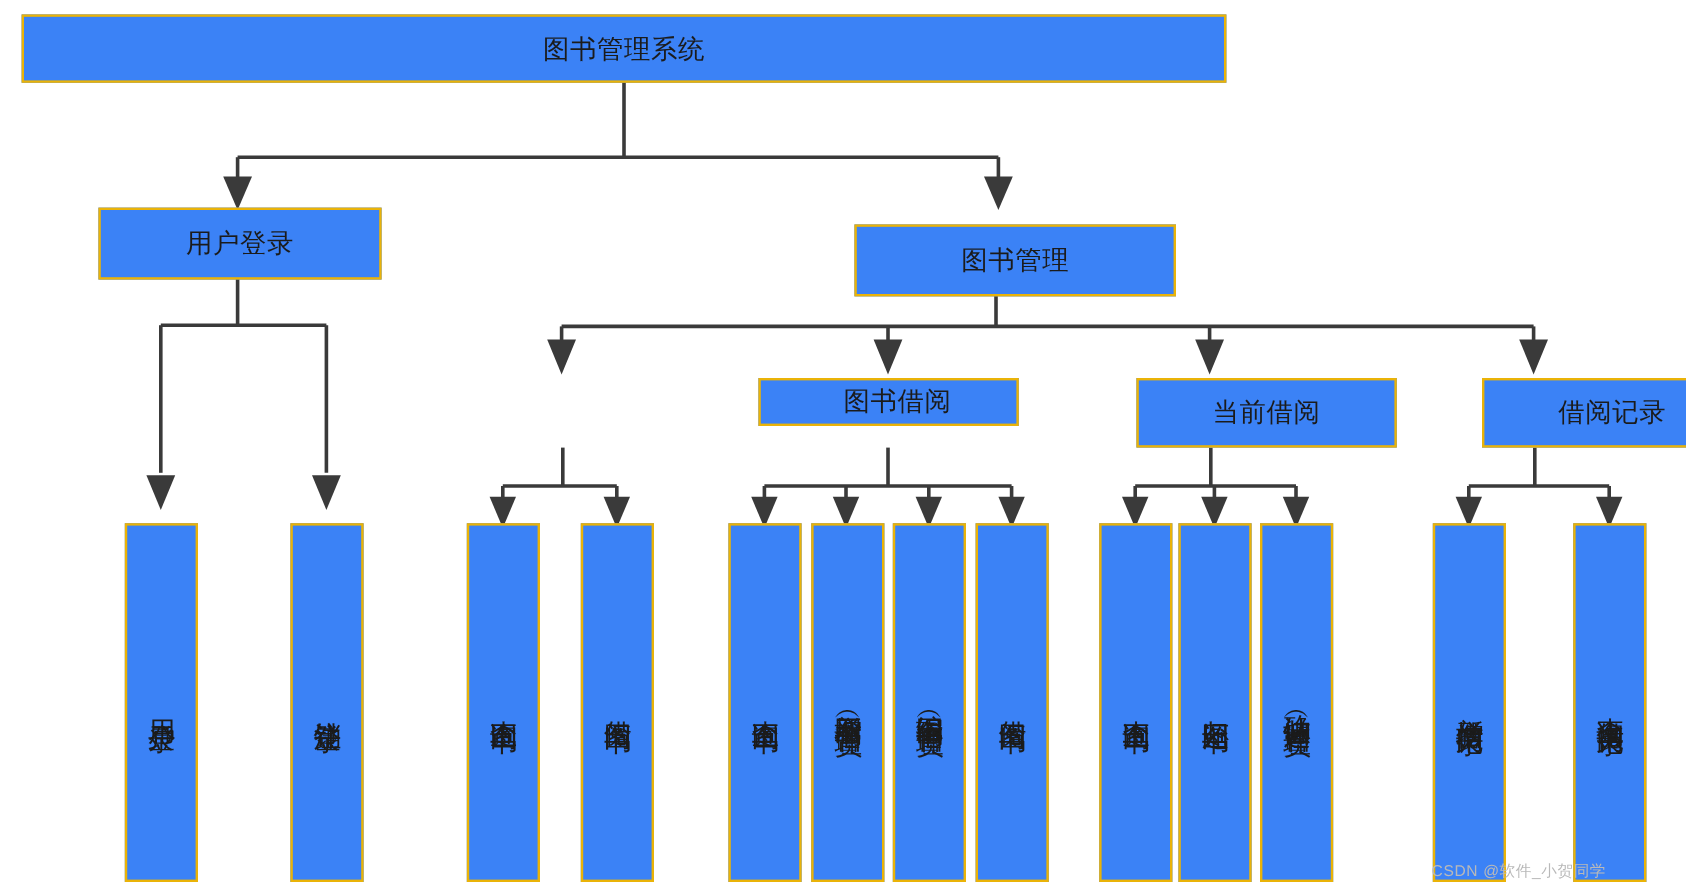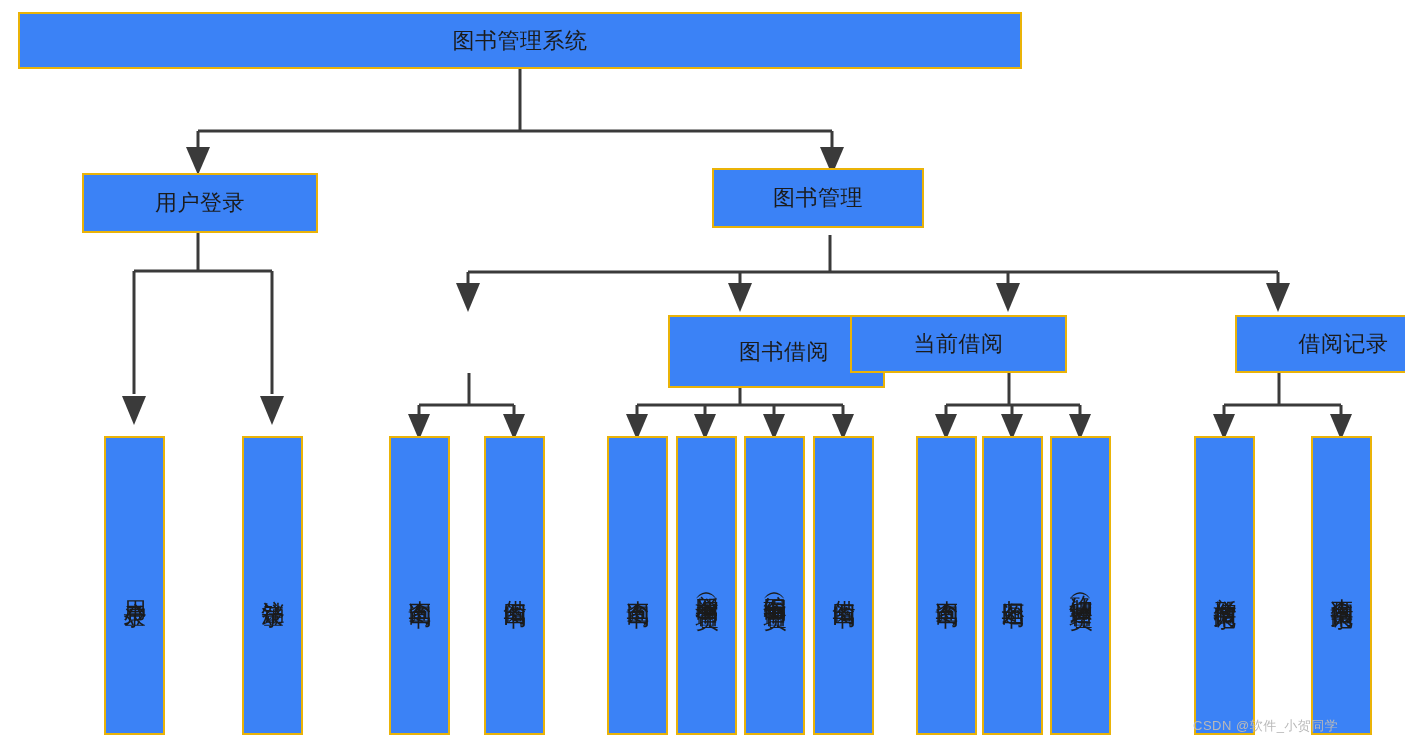--- a/index.html
+++ b/index.html
@@ -151,30 +151,30 @@
   </svg>
 
   <div class="node-box node-h" style="left:18px; top:12px; width:1004px; height:57px;">
     <span class="node-label">图书管理系统</span>
   </div>
 
   <div class="node-box node-h" style="left:82px; top:173px; width:236px; height:60px;">
     <span class="node-label">用户登录</span>
   </div>
 
-  <div class="node-box node-h" style="left:712px; top:168px; width:212px; height:60px;">
+  <div class="node-box node-h" style="left:712px; top:187px; width:268px; height:60px;">
     <span class="node-label">图书管理</span>
   </div>
 
 
-  <div class="node-box node-h" style="left:668px; top:315px; width:217px; height:73px;padding-left:15px;">
+  <div class="node-box node-h" style="left:632px; top:315px; width:217px; height:40px;padding-left:15px;">
     <span class="node-label">图书借阅</span>
   </div>
 
-  <div class="node-box node-h" style="left:850px; top:315px; width:217px; height:58px;">
+  <div class="node-box node-h" style="left:947px; top:315px; width:217px; height:58px;">
     <span class="node-label">当前借阅</span>
   </div>
 
   <div class="node-box node-h" style="left:1235px; top:315px; width:217px; height:58px;">
     <span class="node-label">借阅记录</span>
   </div>
 
   <div class="node-box node-v" style="left:104px; top:436px; width:61px; height:299px;">
     <span class="node-label">用户登录</span>
   </div>

